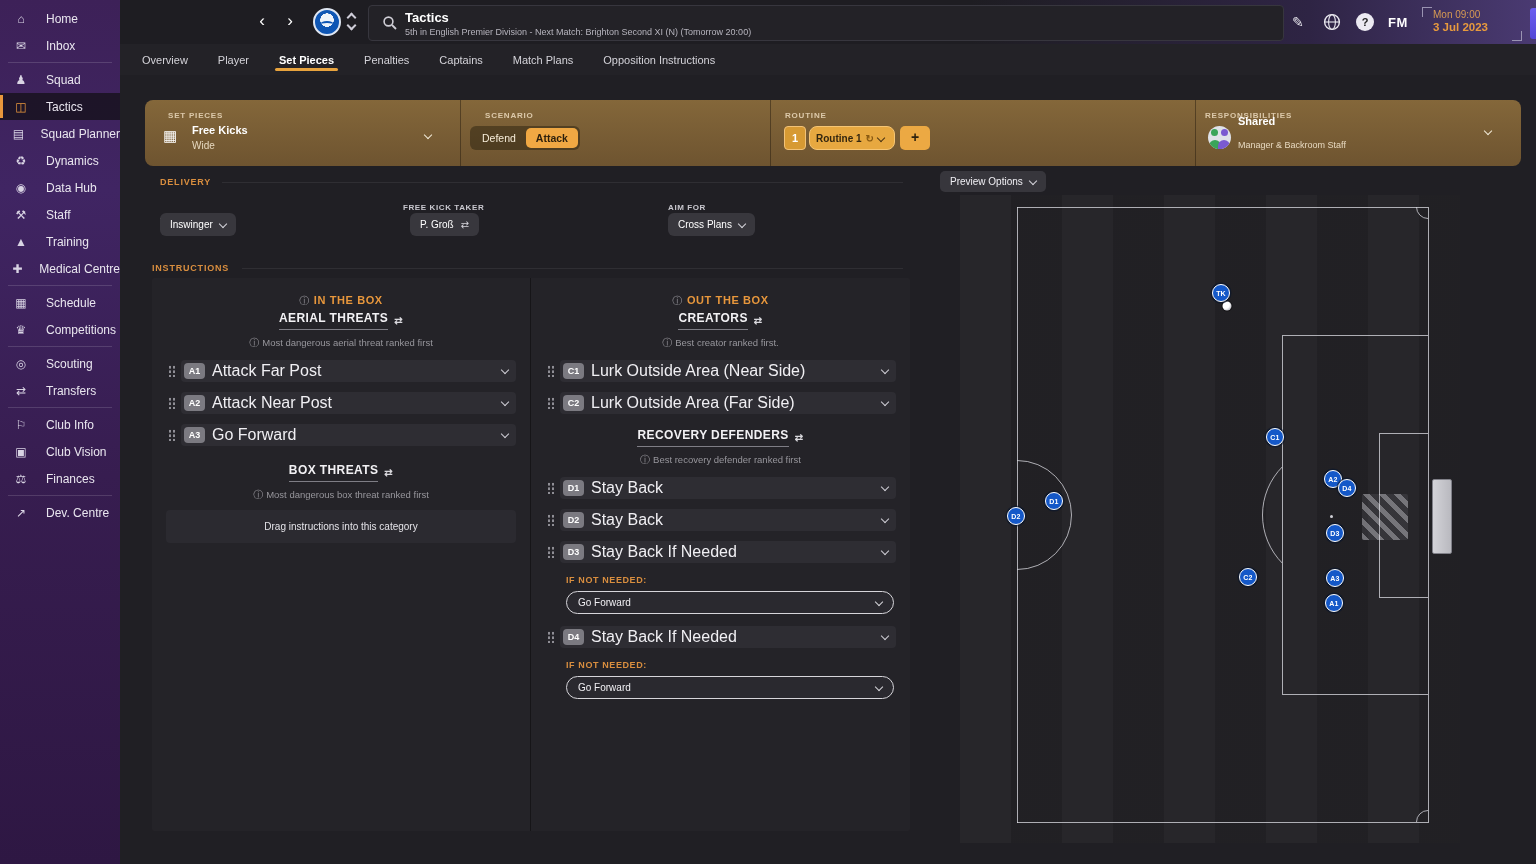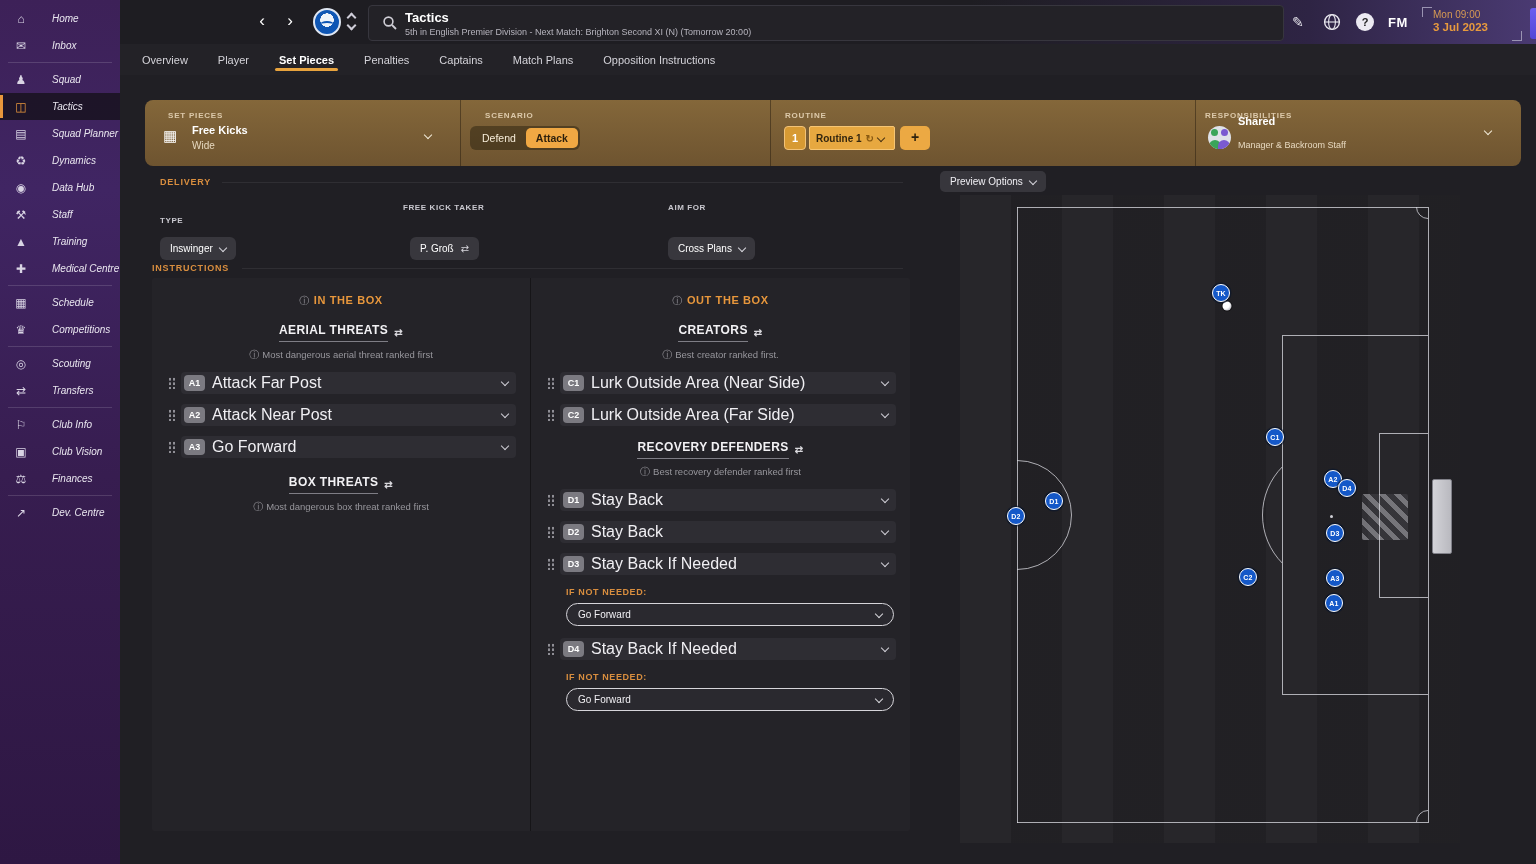--- a/index.html
+++ b/index.html
@@ -14,21 +14,21 @@
   .top-strip { position:absolute; left:0; top:0; right:0; height:5px;
     background:linear-gradient(90deg,#2a1a3e,#3a2758 60%,#53407e); }
 
   
   .sidebar { position:absolute; left:0; top:0; width:120px; height:864px;
     background:linear-gradient(180deg,#3d2158 0%,#402563 22%,#371d50 55%,#2e1743 100%);
     padding-top:5px; z-index:5; }
   .sb-item { position:relative; display:flex; align-items:center; height:27px;
     color:#e9e6ef; cursor:pointer; }
   .sb-ico { width:24px; margin-left:9px; text-align:center; font-size:12px; color:#d9d4e4; }
-  .sb-lbl { font-size:10px; margin-left:19px; white-space:nowrap;font-style:italic; }
+  .sb-lbl { font-size:12px; margin-left:13px; white-space:nowrap; }
   .sb-item.active { background:rgba(16,15,20,.72); }
   .sb-item.active::before { content:""; position:absolute; left:0; top:2px; bottom:2px;
     width:3px; background:#e8973c; }
   .sb-item.active .sb-ico { color:#e8973c; }
   .sb-div { height:1px; margin:3px 8px; background:rgba(255,255,255,.14); }
 
   
   .hdr { position:absolute; left:120px; top:0; right:0; height:44px; z-index:4; }
   .navbtn { position:absolute; top:11px; width:24px; height:22px; color:#fff;
     font-size:17px; line-height:20px; text-align:center; cursor:pointer; }
@@ -85,53 +85,53 @@
     border-width:0 1.5px 1.5px 0; transform:rotate(45deg); }
   .seg-wrap { position:absolute; left:325px; top:26px; height:24px; display:flex; align-items:center;
     background:rgba(34,26,12,.45); border-radius:6px; padding:2px; }
   .seg { min-width:48px; padding:0 10px; height:20px; line-height:20px; text-align:center;
     font-size:10.5px; color:#f6ecd8; border-radius:5px; cursor:pointer; }
   .seg.sel { background:#f0a843; color:#2b1f0c; font-weight:bold; }
   .rt-num { position:absolute; left:639px; top:26px; width:22px; height:24px; background:#d79a33;
     border:1px solid #f2c277; border-radius:4px; color:#fff; font-weight:bold; font-size:11px;
     text-align:center; line-height:22px; cursor:pointer; }
   .rt-pill { position:absolute; left:664px; top:26px; width:86px; height:24px;
-    background:#e7a840; border:1.5px solid #f6c573; border-radius:2px; color:#33260f;
+    background:#e7a840; border:1.5px solid #f6c573; border-radius:8px; color:#33260f;
     font-size:10px; font-weight:bold; display:flex; align-items:center; gap:4px;
     padding:0 6px; cursor:pointer; }
   .rt-pill .chev { border-color:#4a3412; }
   .rt-add { position:absolute; left:755px; top:26px; width:30px; height:24px; background:#eca943;
     border-radius:5px; color:#2e220e; font-weight:bold; font-size:14px; text-align:center;
     line-height:23px; cursor:pointer; }
   .avatar { position:absolute; left:1063px; top:26px; width:23px; height:23px; border-radius:50%;
     background:#dfe2e8; overflow:hidden; }
   .avatar i { position:absolute; bottom:-3px; width:12px; height:12px; border-radius:50% 50% 0 0; }
   .avatar i.g { left:1px; background:#3aa55a; } .avatar i.p { right:1px; background:#7a5ad0; }
   .avatar b { position:absolute; top:3px; width:7px; height:7px; border-radius:50%; }
   .avatar b.g { left:3px; background:#3aa55a; } .avatar b.p { right:3px; background:#7a5ad0; }
 
   
   .sec-label { position:absolute; font-size:9px; font-weight:bold; letter-spacing:.8px; color:#d98e3f; }
   .rule { position:absolute; height:1px; background:rgba(255,255,255,.07); }
 
   
   .fld-label { position:absolute; font-size:8px; font-weight:bold; letter-spacing:.6px; color:#c9c8cf; }
   .pill-btn { position:absolute; height:23px; background:#38373d; border-radius:6px; color:#fff;
-    font-size:10px; display:flex; align-items:center; gap:7px; padding:0 10px; cursor:pointer;margin-top:24px; }
+    font-size:10px; display:flex; align-items:center; gap:7px; padding:0 10px; cursor:pointer; }
   .pill-btn .chev { border-color:#d6d5dc; margin-top:-2px; }
   .swap-g { color:#d6d5dc; font-size:10px; }
 
   
   .panel { position:absolute; left:152px; top:278px; width:758px; height:553px;
     background:#242328; border-radius:2px; display:flex; }
   .col { width:379px; padding:8px 14px 0 14px; display:flex; flex-direction:column; align-items:center; }
   .col.left { border-right:1px solid rgba(0,0,0,.38); }
   .box-hdr { margin-top:8px; font-size:11px; font-weight:bold; letter-spacing:.6px; color:#e8973c; }
   .box-hdr .inf { color:#97969c; font-weight:normal; margin-right:4px; }
-  .sec-title { margin-top:15px; font-size:12px; font-weight:bold; letter-spacing:.4px; color:#f2f1f4;
+  .sec-title { margin-top:3px; font-size:12px; font-weight:bold; letter-spacing:.4px; color:#f2f1f4;
     display:flex; align-items:center; gap:6px; }
   .sec-title .t { border-bottom:1px solid #7e7d85; padding-bottom:4px; }
   .sec-title .swap-ic { color:#d9d8dd; font-size:10px; cursor:pointer; }
   .hint { margin-top:6px; font-size:9.5px; color:#97969c; }
   .hint .inf { margin-right:3px; }
   .inst-row { margin-top:10px; width:100%; display:flex; align-items:center; cursor:grab; }
   .drag { width:8px; height:12px; margin:0 5px 0 2px; flex:none;
     background-image:radial-gradient(circle,#8f8e95 1.1px,transparent 1.3px);
     background-size:4px 4.5px; }
   .rowpill { flex:1; height:22px; background:#2e2d33; border-radius:4px; display:flex;
@@ -428,20 +428,21 @@
             <span class="rowlbl">Go Forward</span>
             <span class="chev"></span>
           </div>
       </div>
 
       <div class="sec-title" style="margin-top:17px">
           <span class="t">BOX THREATS</span>
           <span class="swap-ic">⇄</span>
         </div>
       <div class="hint"><span class="inf">ⓘ</span><span>Most dangerous box threat ranked first</span></div>
+      <div class="dropzone">Drag instructions into this category</div>
     </div>
 
     <div class="col">
       <div class="box-hdr"><span class="inf">ⓘ</span><span>OUT THE BOX</span></div>
       <div class="sec-title">
           <span class="t">CREATORS</span>
           <span class="swap-ic">⇄</span>
         </div>
       <div class="hint"><span class="inf">ⓘ</span><span>Best creator ranked first.</span></div>
 

